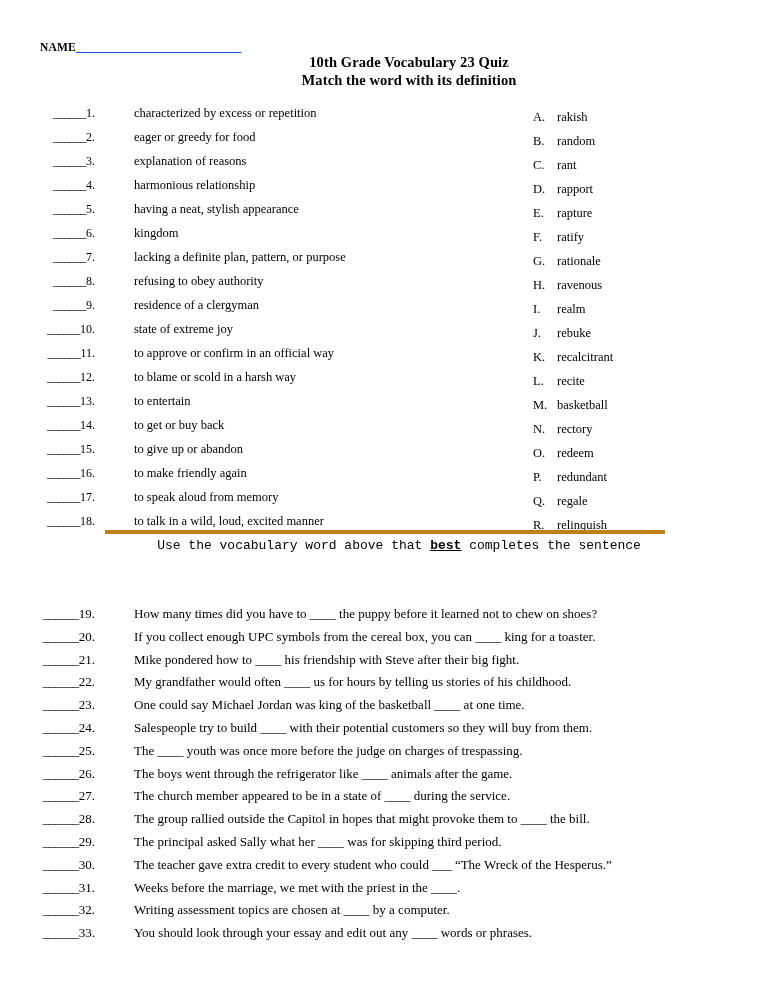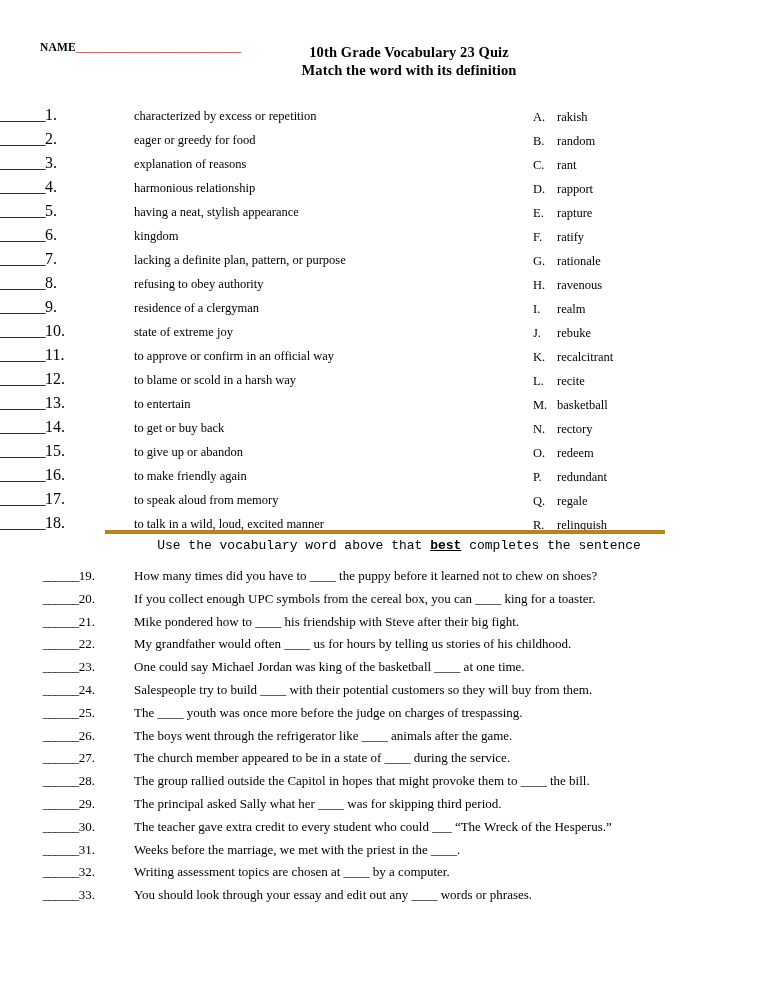--- a/index.html
+++ b/index.html
@@ -36,27 +36,28 @@
     white-space: nowrap;
   }
   .name-label {
     font-weight: bold;
     font-size: 11.5px;
     letter-spacing: 0.2px;
   }
   .name-rule {
     font-size: 12px;
     letter-spacing: -0.3px;
-    color: #b91c1c;
+    color: #1d4ed8;
+    text-decoration: underline;
   }
   .title-block {
     position: absolute;
     left: 0;
     right: 0;
-    top: 43px;
+    top: 53px;
     text-align: center;
     padding-left: 50px;
   }
   .title-line1,
   .title-line2 {
     font-weight: bold;
     font-size: 14.5px;
     line-height: 18px;
     letter-spacing: 0.1px;
   }
@@ -74,24 +75,24 @@
     width: 520px;
   }
   .def-row {
     display: flex;
     align-items: baseline;
     height: 24px;
     font-size: 12.5px;
   }
   .blank-num {
     width: 98px;
-    text-align: left;
+    text-align: right;
     padding-right: 3px;
     white-space: nowrap;
-    font-size: 16px;
+    font-size: 12px;
     box-sizing: border-box;
   }
   .blank-line {
     letter-spacing: -0.5px;
   }
   .def-text {
     padding-left: 36px;
     font-size: 12.5px;
   }
 
@@ -156,20 +157,21 @@
   .fill-num {
     width: 98px;
     text-align: right;
     padding-right: 3px;
     white-space: nowrap;
     box-sizing: border-box;
   }
   .fill-text {
     padding-left: 36px;
     white-space: nowrap;
+    margin-top: 38px;
   }
 </style>
 </head>
 <body>
 
 <div class="page">
 
   <div class="header">
     <div class="name-block">
       <span class="name-label">NAME</span>

